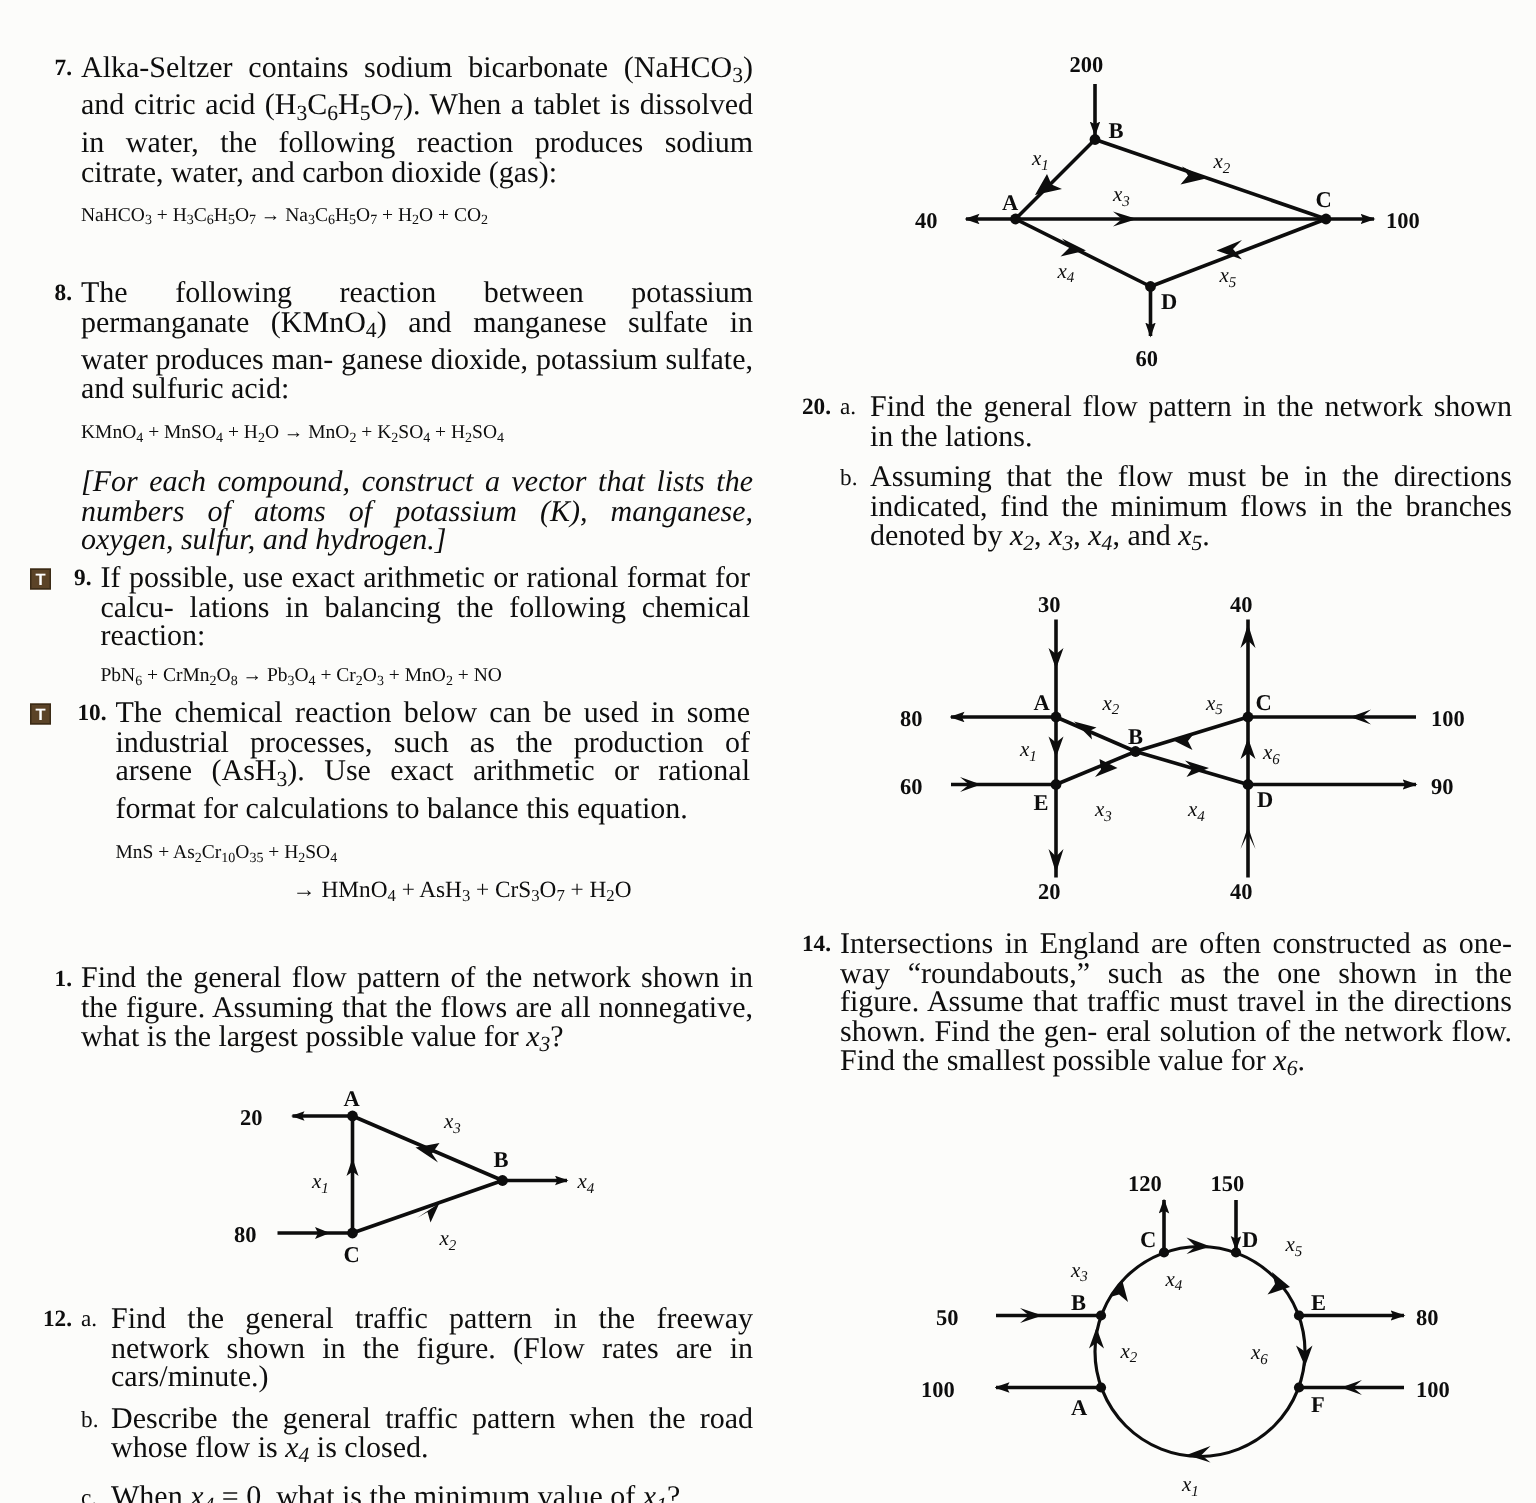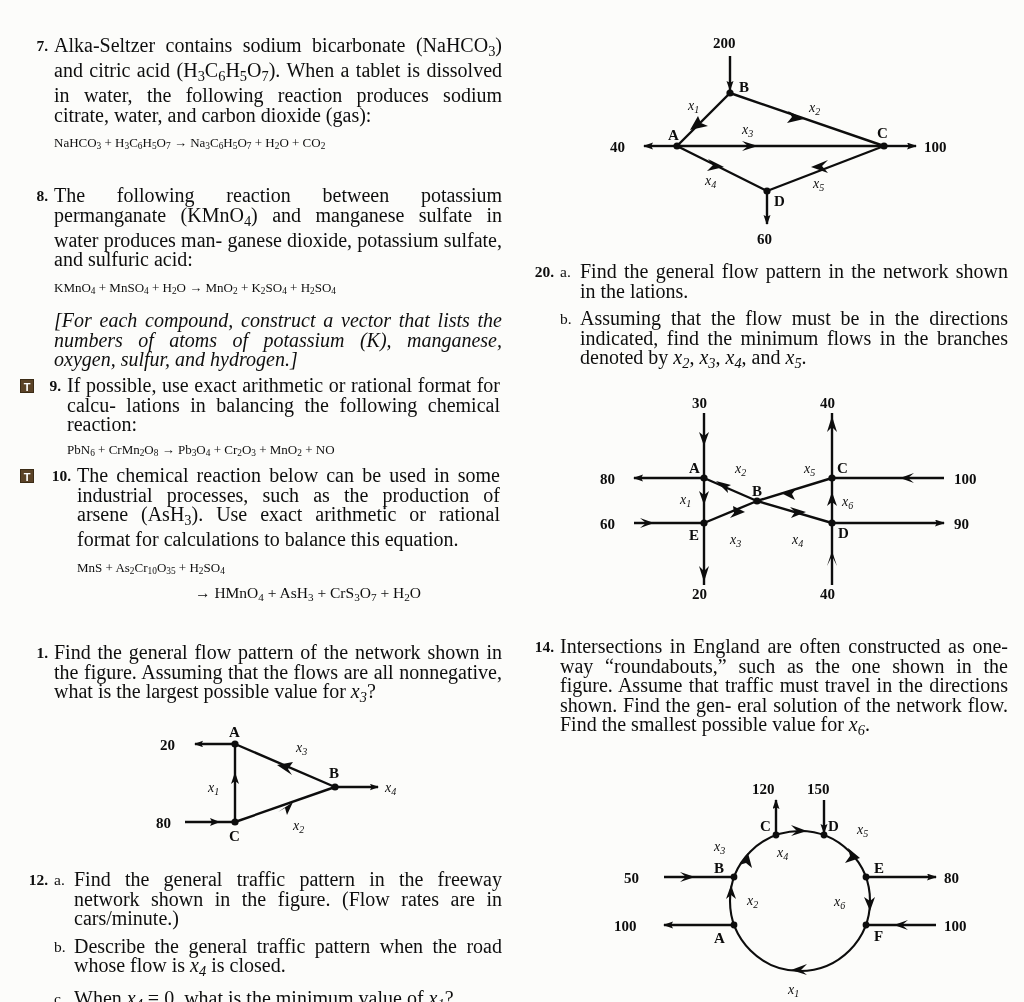--- a/index.html
+++ b/index.html
@@ -427,21 +427,21 @@
 
       <text class="lbl-var" x="88" y="116">x<tspan class="lbl-sub" dy="3">1</tspan></text>
       <text class="lbl-var" x="143" y="85">x<tspan class="lbl-sub" dy="3">2</tspan></text>
       <text class="lbl-var" x="138" y="156">x<tspan class="lbl-sub" dy="3">3</tspan></text>
       <text class="lbl-var" x="200" y="156">x<tspan class="lbl-sub" dy="3">4</tspan></text>
       <text class="lbl-var" x="212" y="85">x<tspan class="lbl-sub" dy="3">5</tspan></text>
       <text class="lbl-var" x="250" y="118">x<tspan class="lbl-sub" dy="3">6</tspan></text>
     </svg>
   </div>
 
-  <div class="prob" style="left:528px; top:637px;">
+  <div class="prob" style="left:528px; top:620px;">
     <div class="prob-row">
       <div class="num num-w">14.</div>
       <div class="body">
         Intersections in England are often constructed as one-way
         “roundabouts,” such as the one shown in the figure. Assume
         that traffic must travel in the directions shown. Find the gen-
         eral solution of the network flow. Find the smallest possible
         value for <span class="ital">x</span><sub class="ital">6</sub>.
       </div>
     </div>

